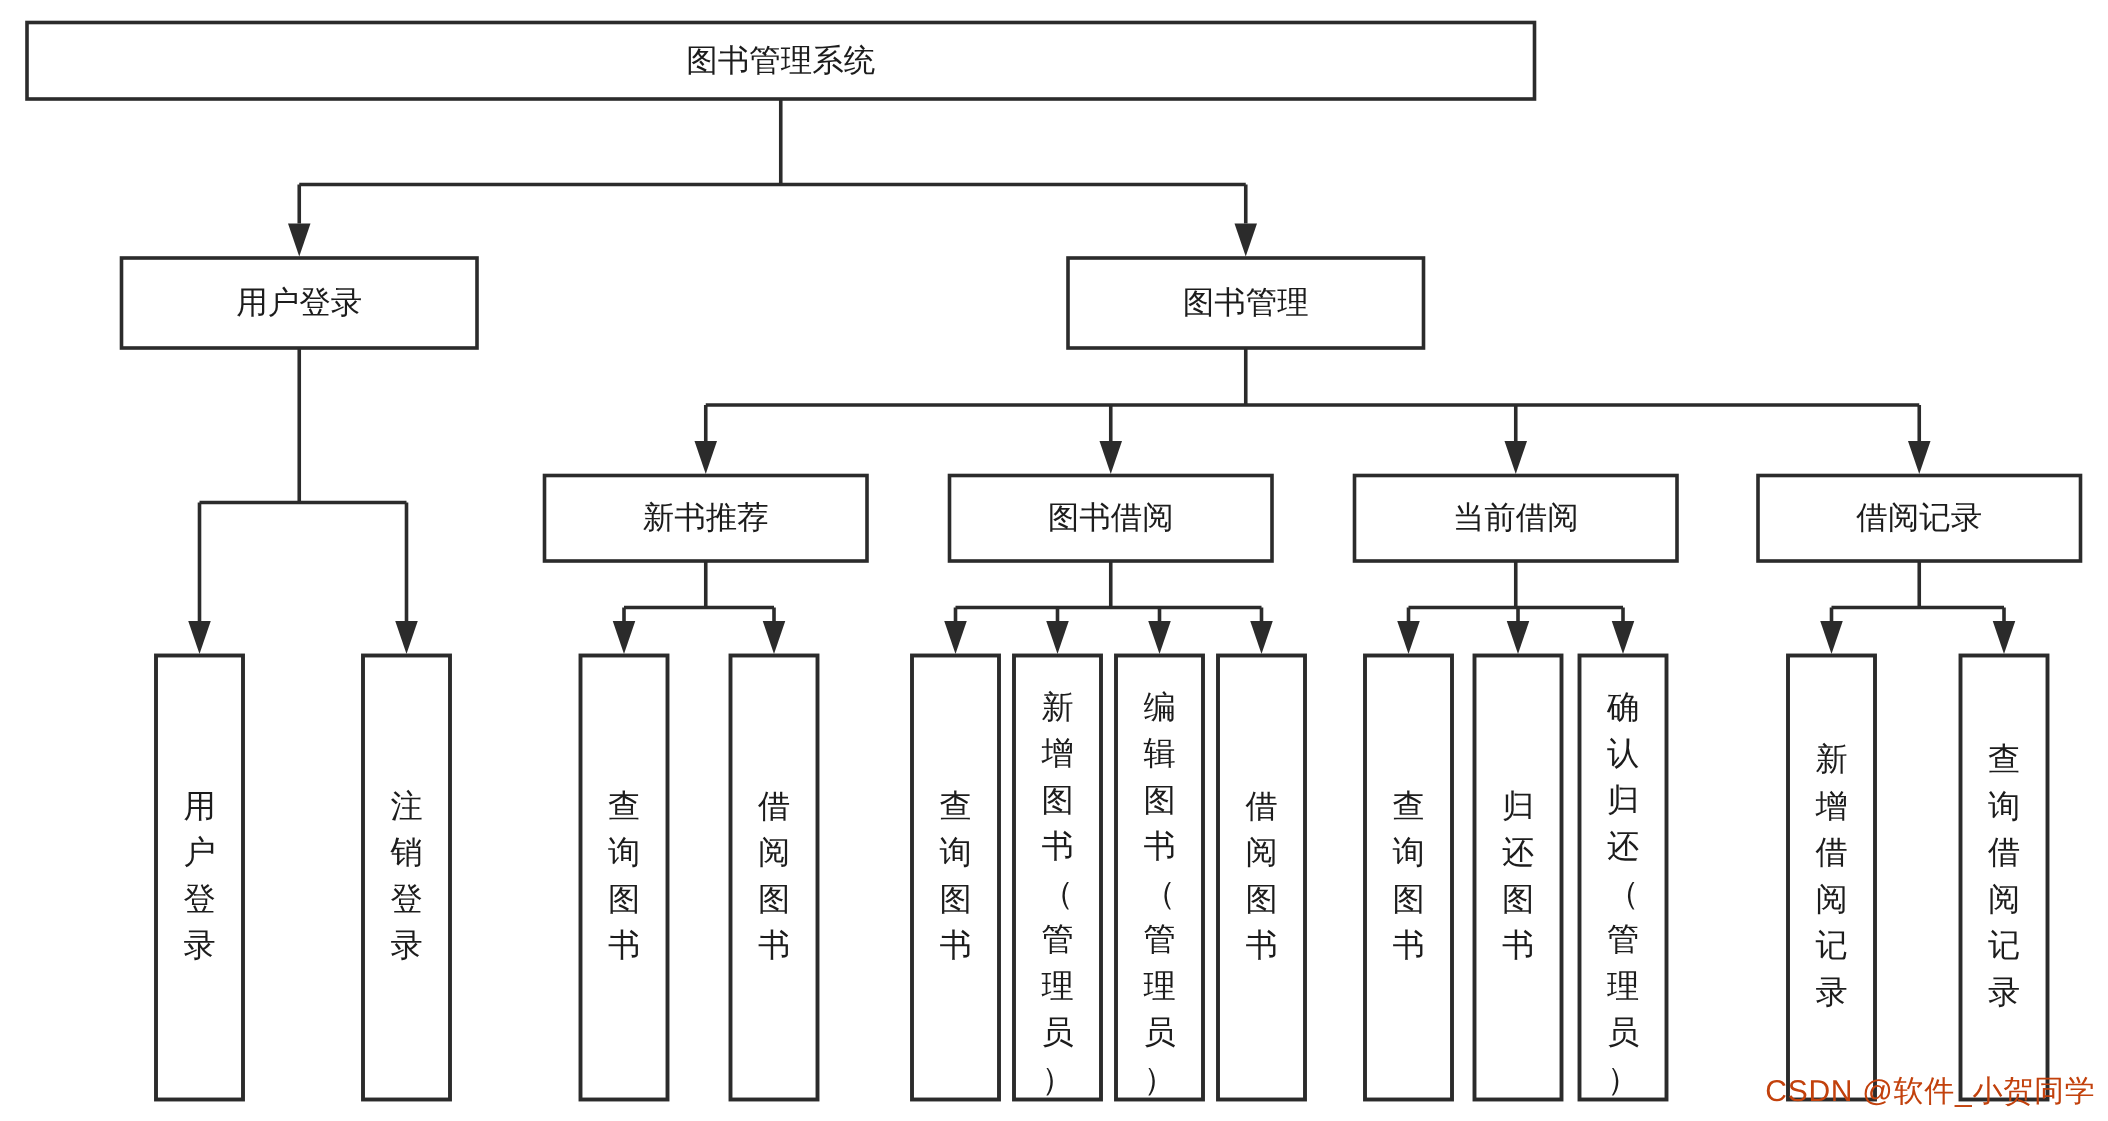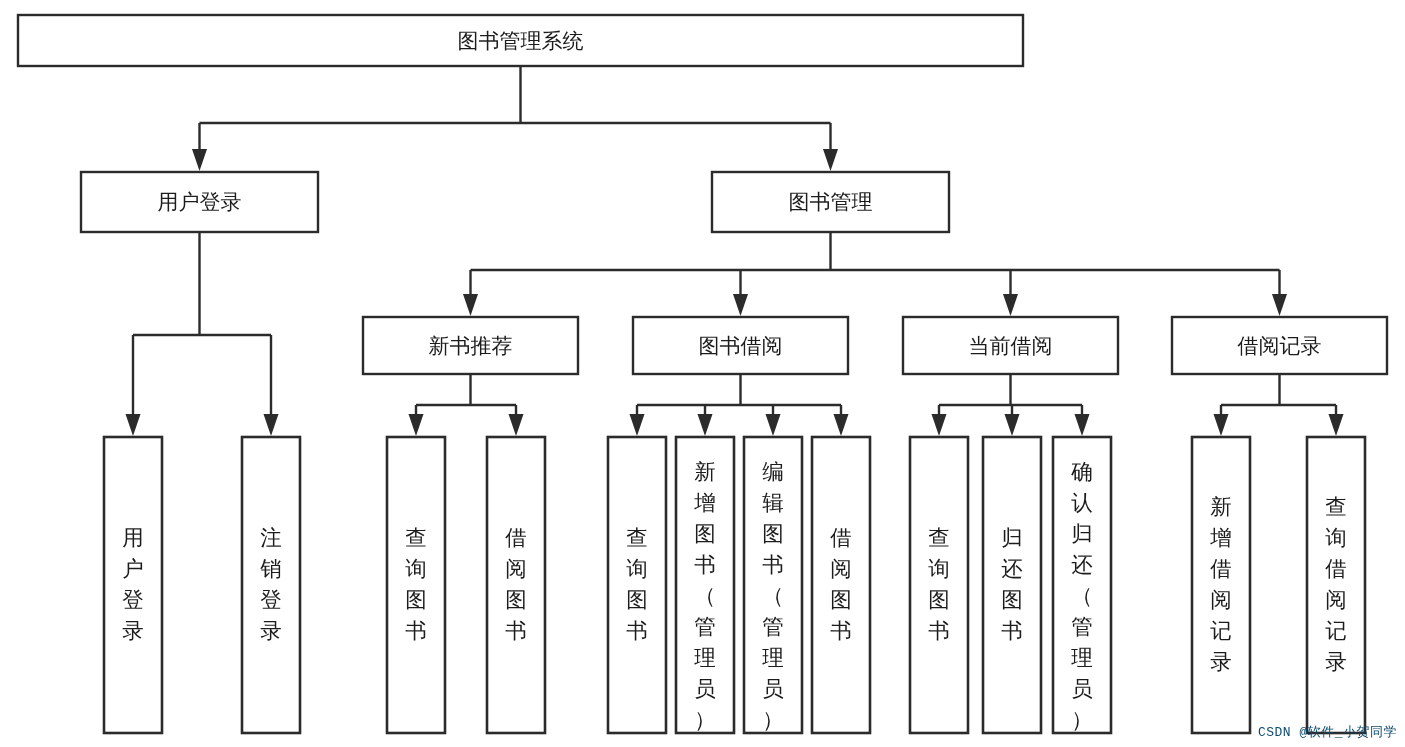--- a/index.html
+++ b/index.html
@@ -53,23 +53,23 @@
     text-anchor: middle;
     dominant-baseline: middle;
   }
   .node-label.vertical-label {
     font-size: 21.5px;
   }
   .watermark-text {
     position: absolute;
     right: 8px;
     bottom: 6px;
-    font-family: Liberation Mono, monospace;
-    font-size: 13px;
-    color: #0c4a6e;
+    font-family: Liberation Sans, sans-serif;
+    font-size: 20px;
+    color: #c2410c;
     white-space: nowrap;
     letter-spacing: 0.5px;
     pointer-events: none;
     user-select: none;
   }
 </style>
 </head>
 <body>
 
 <div id="diagram-root">

